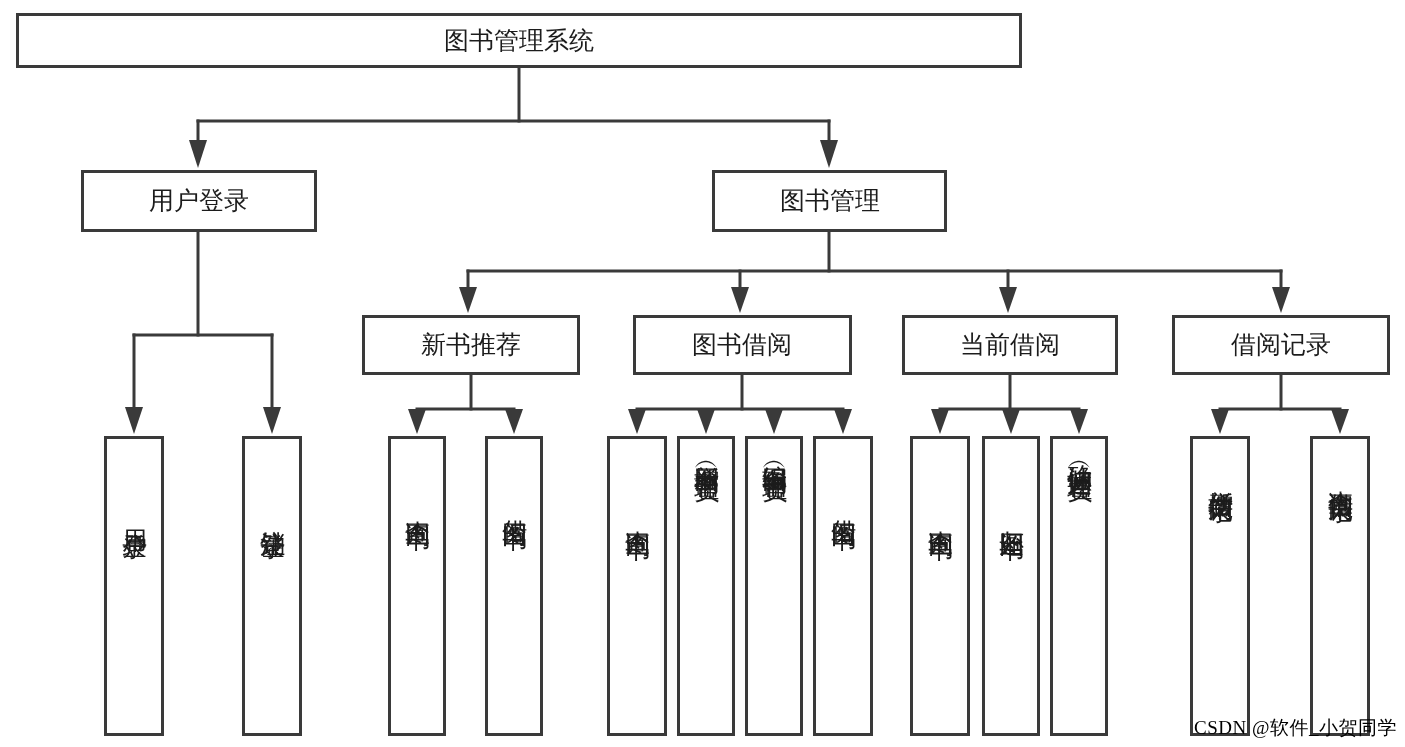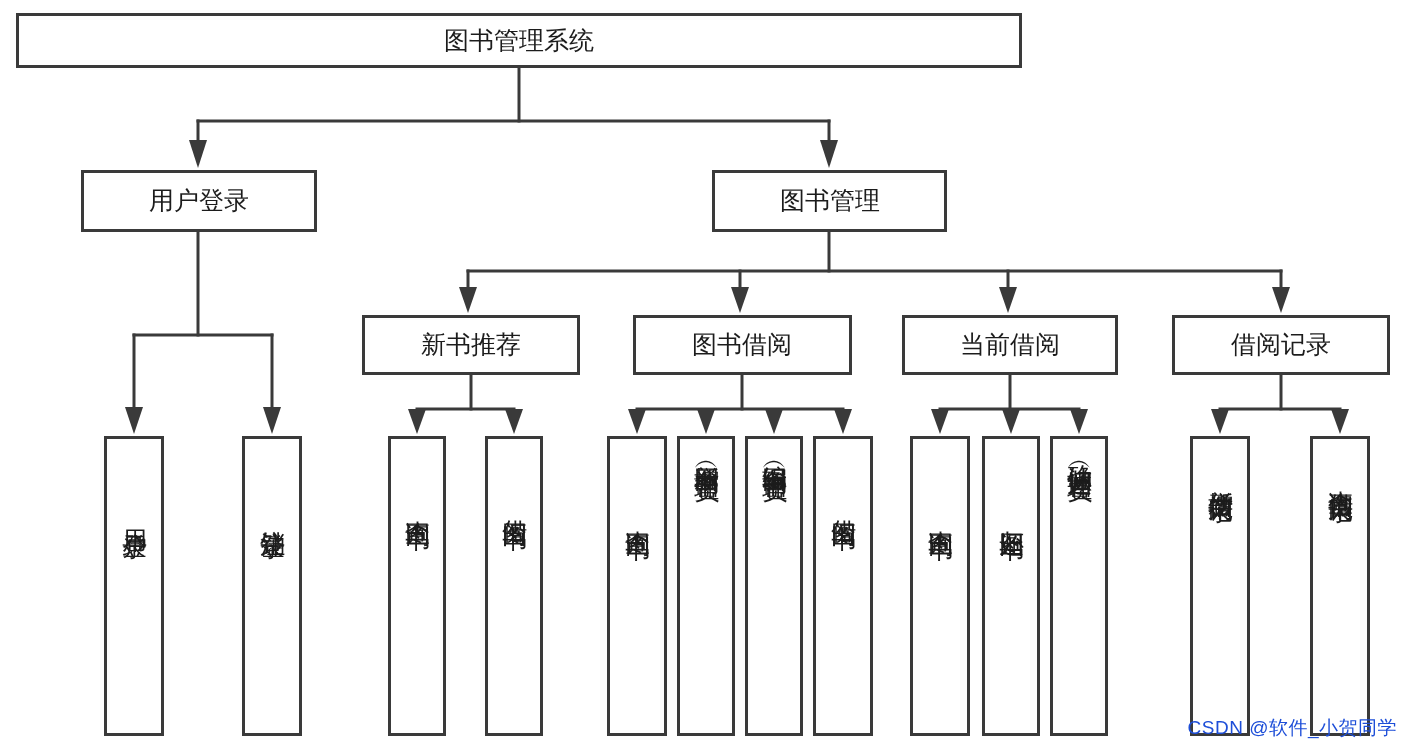--- a/index.html
+++ b/index.html
@@ -58,23 +58,23 @@
     font-size: 25px;
     line-height: 1.05;
     color: #1c1c1c;
     letter-spacing: 2px;
     white-space: nowrap;
   }
   .watermark {
     position: absolute;
     right: 8px;
     bottom: 6px;
-    font-family: Liberation Sans, sans-serif;
+    font-family: Liberation Serif, serif;
     font-size: 19px;
-    color: #1d4ed8;
+    color: #000000;
     letter-spacing: 0.5px;
     white-space: nowrap;
   }
 </style>
 </head>
 <body>
 
 <svg id="diagram" viewBox="0 0 1405 747">
 
   <g>

